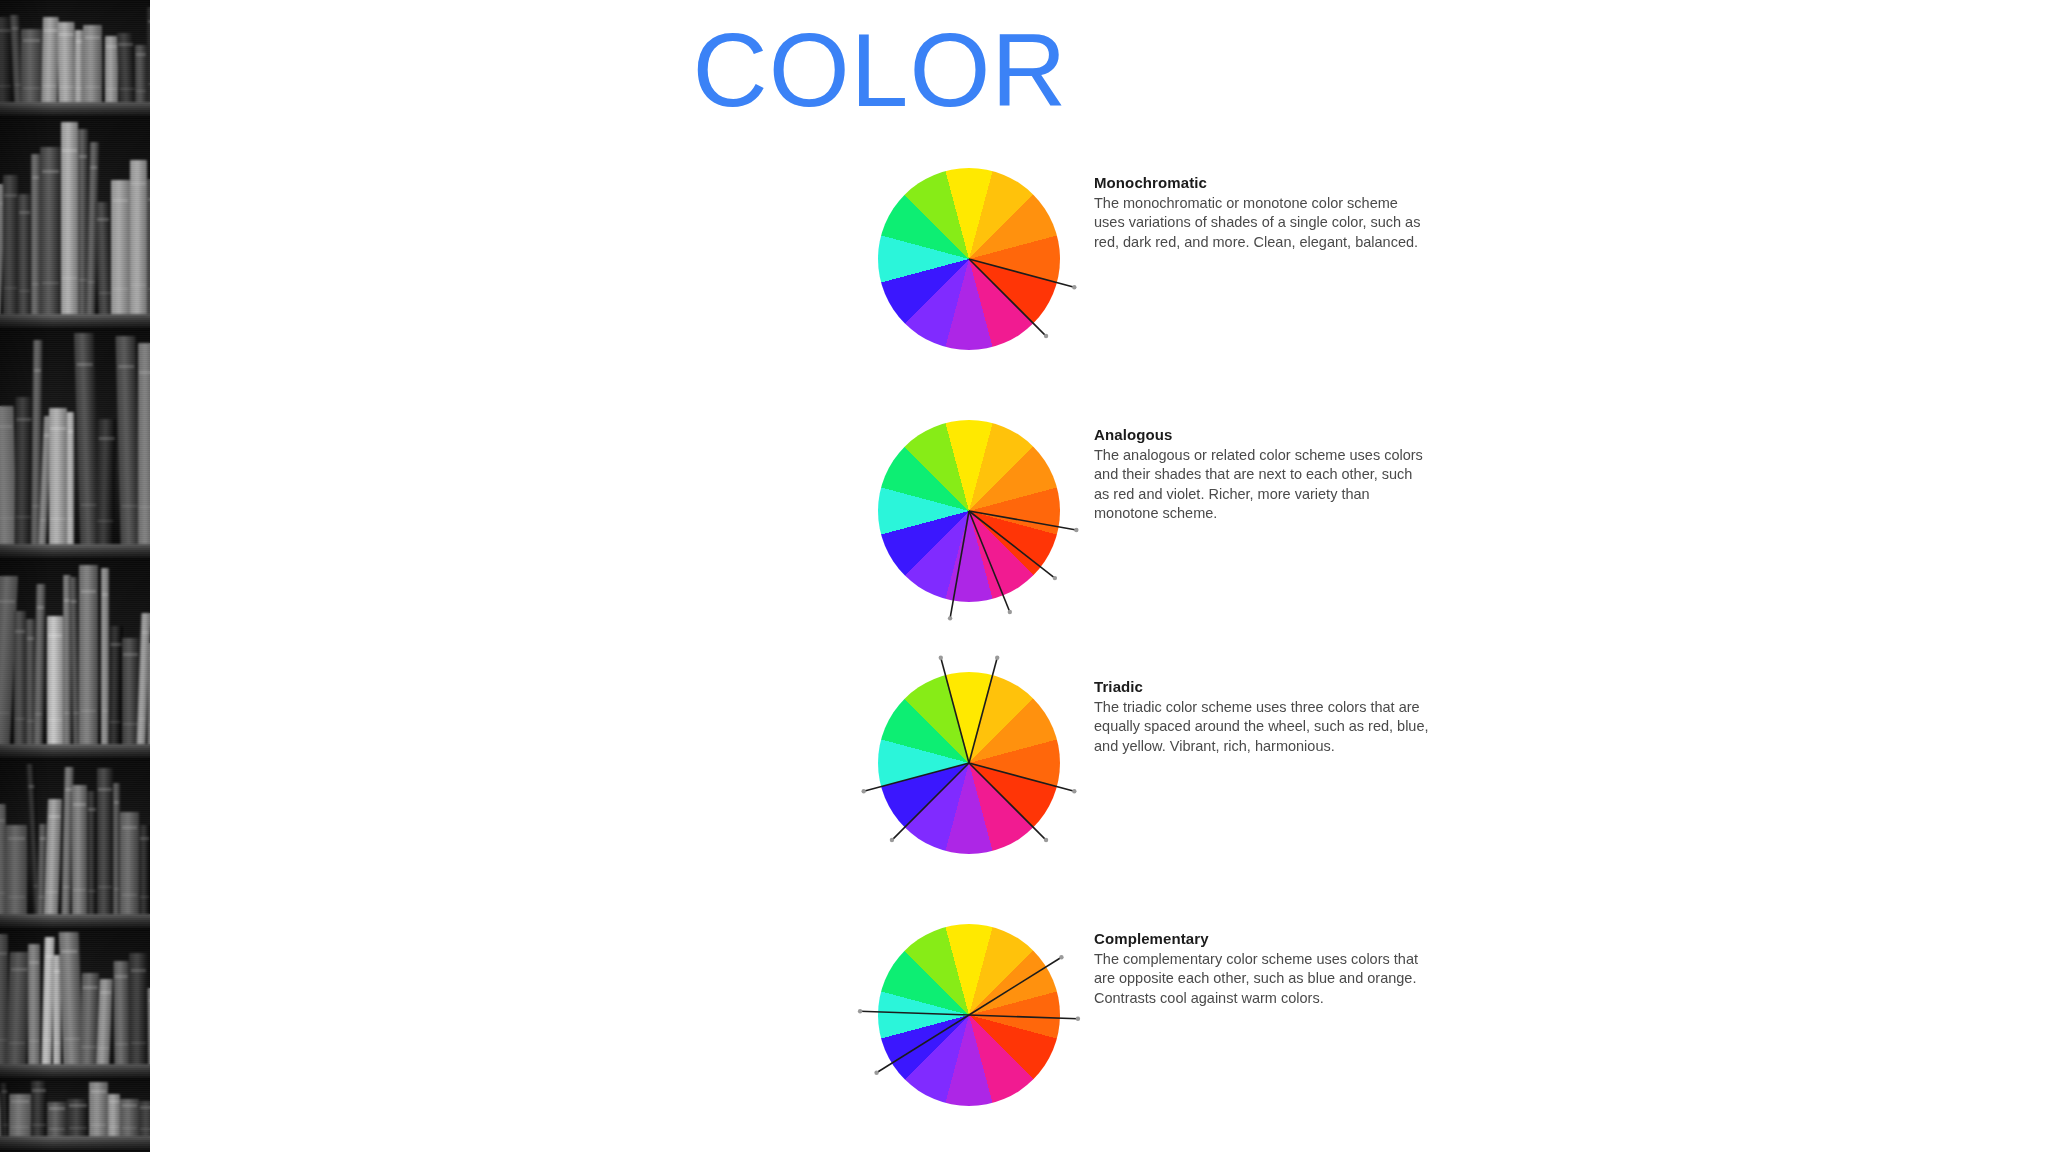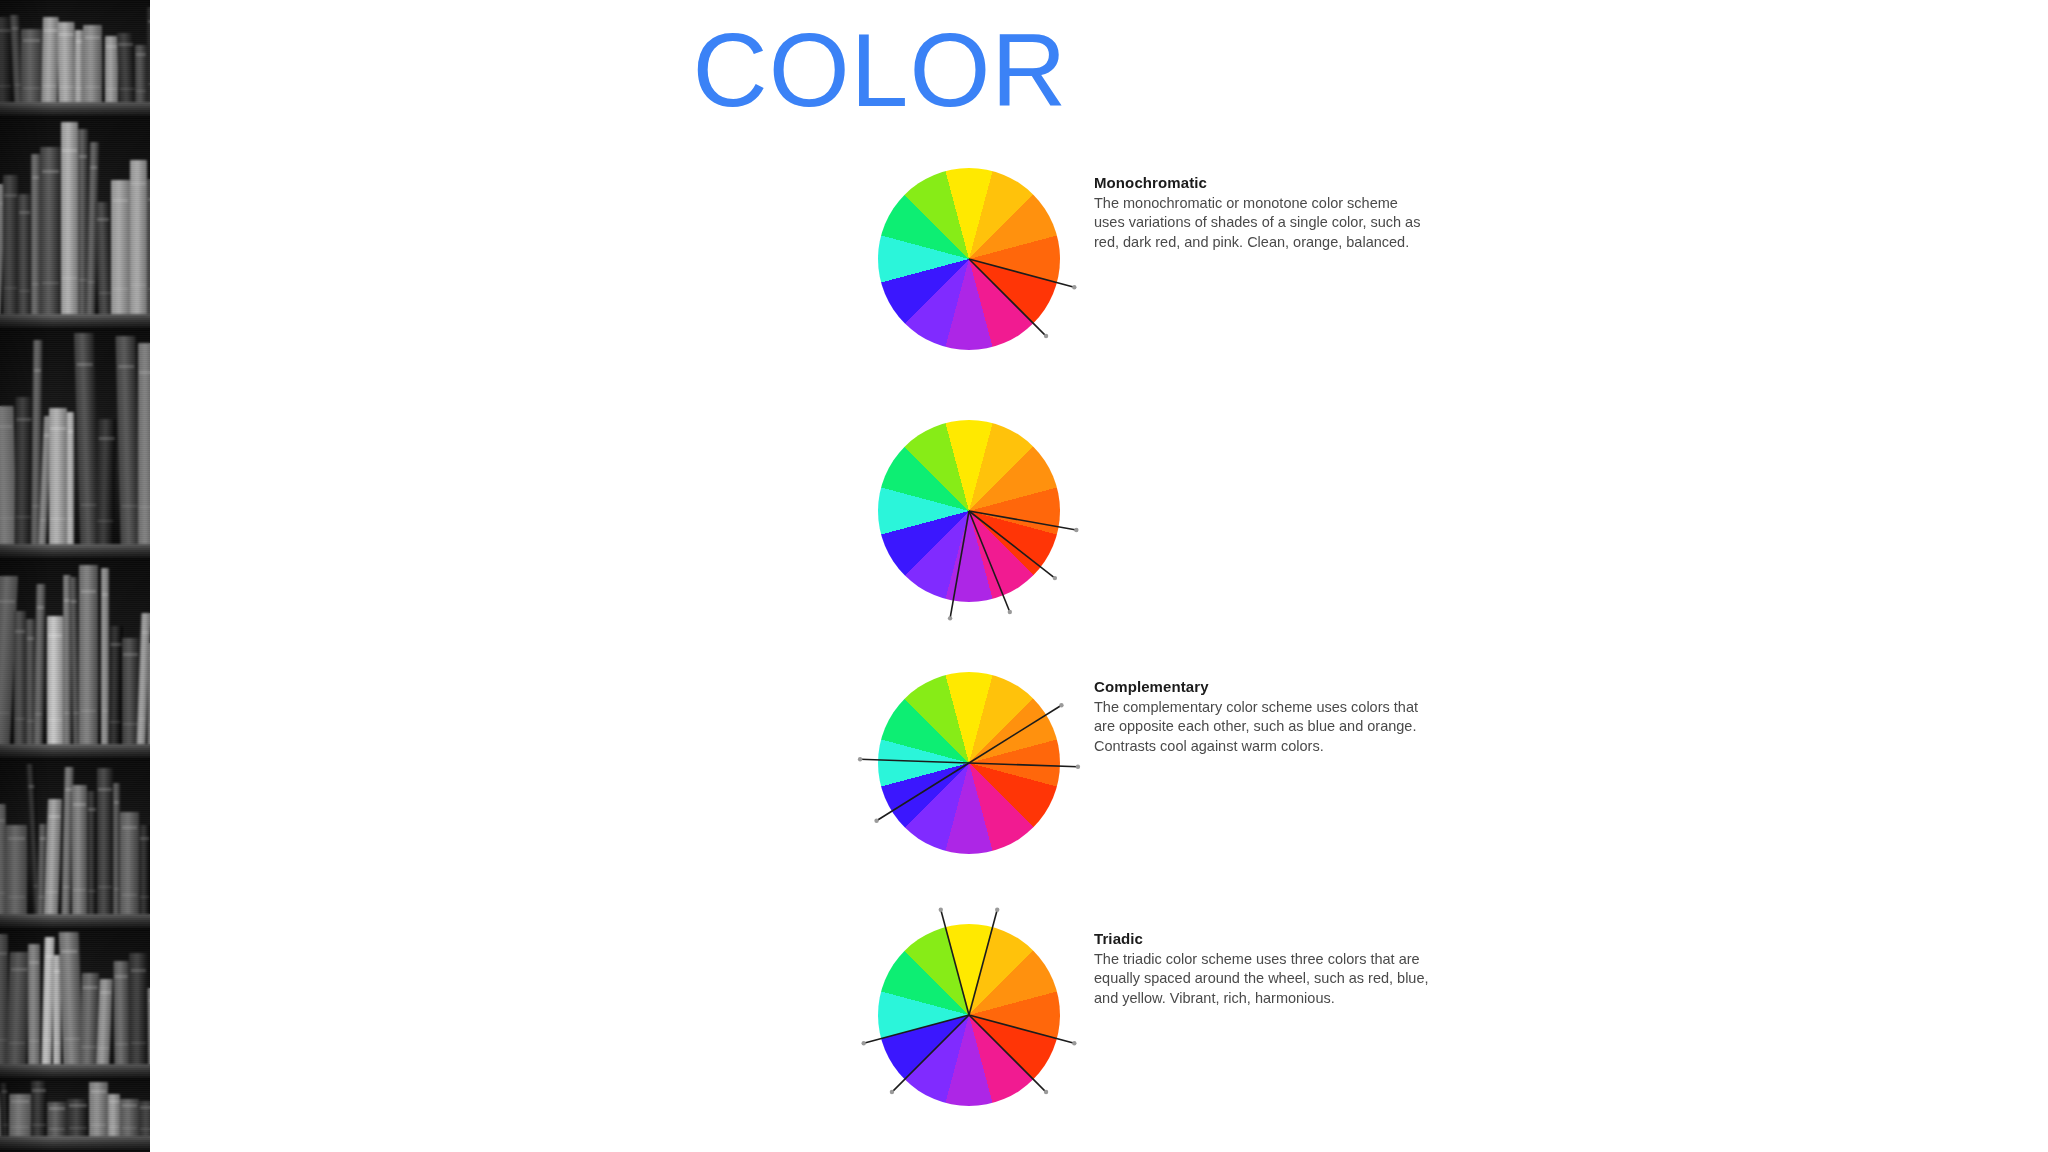--- a/index.html
+++ b/index.html
@@ -205,55 +205,40 @@
         <div class="wheel"></div>
         <svg class="wheel-mark" viewBox="0 0 182 182" width="182" height="182">
           <line x1="91" y1="91" x2="196.29" y2="119.21" class="mark-line" stroke="#1c1c1c"></line>
           <circle cx="196.29" cy="119.21" r="2.2" class="mark-tip"></circle>
           <line x1="91" y1="91" x2="168.07" y2="168.07" class="mark-line" stroke="#1c1c1c"></line>
           <circle cx="168.07" cy="168.07" r="2.2" class="mark-tip"></circle>
         </svg>
       </div>
       <div class="scheme-text">
         <div class="scheme-name">Monochromatic</div>
-        <div class="scheme-desc">The monochromatic or monotone color scheme uses variations of shades of a single color, such as red, dark red, and pink. Clean, orange, balanced.</div>
+        <div class="scheme-desc">The monochromatic or monotone color scheme uses variations of shades of a single color, such as red, dark red, and more. Clean, elegant, balanced.</div>
       </div>
     </div>
     <div class="scheme-row">
       <div class="wheel-wrap">
         <div class="wheel"></div>
         <svg class="wheel-mark" viewBox="0 0 182 182" width="182" height="182">
           <line x1="91" y1="91" x2="198.34" y2="109.93" class="mark-line" stroke="#1c1c1c"></line>
           <circle cx="198.34" cy="109.93" r="2.2" class="mark-tip"></circle>
           <line x1="91" y1="91" x2="176.89" y2="158.11" class="mark-line" stroke="#1c1c1c"></line>
           <circle cx="176.89" cy="158.11" r="2.2" class="mark-tip"></circle>
           <line x1="91" y1="91" x2="131.83" y2="192.06" class="mark-line" stroke="#1c1c1c"></line>
           <circle cx="131.83" cy="192.06" r="2.2" class="mark-tip"></circle>
           <line x1="91" y1="91" x2="72.07" y2="198.34" class="mark-line" stroke="#1c1c1c"></line>
           <circle cx="72.07" cy="198.34" r="2.2" class="mark-tip"></circle>
         </svg>
       </div>
-    </div>
-    <div class="scheme-row">
-      <div class="wheel-wrap">
-        <div class="wheel"></div>
-        <svg class="wheel-mark" viewBox="0 0 182 182" width="182" height="182">
-          <line x1="91" y1="91" x2="183.44" y2="33.24" class="mark-line" stroke="#1c1c1c"></line>
-          <circle cx="183.44" cy="33.24" r="2.2" class="mark-tip"></circle>
-          <line x1="91" y1="91" x2="199.93" y2="94.80" class="mark-line" stroke="#1c1c1c"></line>
-          <circle cx="199.93" cy="94.80" r="2.2" class="mark-tip"></circle>
-          <line x1="91" y1="91" x2="-1.44" y2="148.76" class="mark-line" stroke="#1c1c1c"></line>
-          <circle cx="-1.44" cy="148.76" r="2.2" class="mark-tip"></circle>
-          <line x1="91" y1="91" x2="-17.93" y2="87.20" class="mark-line" stroke="#1c1c1c"></line>
-          <circle cx="-17.93" cy="87.20" r="2.2" class="mark-tip"></circle>
-        </svg>
-      </div>
-      <div class="scheme-text">
-        <div class="scheme-name">Complementary</div>
-        <div class="scheme-desc">The complementary color scheme uses colors that are opposite each other, such as blue and orange. Contrasts cool against warm colors.</div>
+      <div class="scheme-text">
+        <div class="scheme-name">Analogous</div>
+        <div class="scheme-desc">The analogous or related color scheme uses colors and their shades that are next to each other, such as red  and violet. Richer, more variety than monotone scheme.</div>
       </div>
     </div>
     <div class="scheme-row">
       <div class="wheel-wrap">
         <div class="wheel"></div>
         <svg class="wheel-mark" viewBox="0 0 182 182" width="182" height="182">
           <line x1="91" y1="91" x2="62.79" y2="-14.29" class="mark-line" stroke="#1c1c1c"></line>
           <circle cx="62.79" cy="-14.29" r="2.2" class="mark-tip"></circle>
           <line x1="91" y1="91" x2="119.21" y2="-14.29" class="mark-line" stroke="#1c1c1c"></line>
           <circle cx="119.21" cy="-14.29" r="2.2" class="mark-tip"></circle>
@@ -265,13 +250,32 @@
           <circle cx="13.93" cy="168.07" r="2.2" class="mark-tip"></circle>
           <line x1="91" y1="91" x2="-14.29" y2="119.21" class="mark-line" stroke="#1c1c1c"></line>
           <circle cx="-14.29" cy="119.21" r="2.2" class="mark-tip"></circle>
         </svg>
       </div>
       <div class="scheme-text">
         <div class="scheme-name">Triadic</div>
         <div class="scheme-desc">The triadic color scheme uses three colors that are equally spaced around the wheel, such as red, blue, and yellow. Vibrant, rich, harmonious.</div>
       </div>
     </div>
+    <div class="scheme-row">
+      <div class="wheel-wrap">
+        <div class="wheel"></div>
+        <svg class="wheel-mark" viewBox="0 0 182 182" width="182" height="182">
+          <line x1="91" y1="91" x2="183.44" y2="33.24" class="mark-line" stroke="#1c1c1c"></line>
+          <circle cx="183.44" cy="33.24" r="2.2" class="mark-tip"></circle>
+          <line x1="91" y1="91" x2="199.93" y2="94.80" class="mark-line" stroke="#1c1c1c"></line>
+          <circle cx="199.93" cy="94.80" r="2.2" class="mark-tip"></circle>
+          <line x1="91" y1="91" x2="-1.44" y2="148.76" class="mark-line" stroke="#1c1c1c"></line>
+          <circle cx="-1.44" cy="148.76" r="2.2" class="mark-tip"></circle>
+          <line x1="91" y1="91" x2="-17.93" y2="87.20" class="mark-line" stroke="#1c1c1c"></line>
+          <circle cx="-17.93" cy="87.20" r="2.2" class="mark-tip"></circle>
+        </svg>
+      </div>
+      <div class="scheme-text">
+        <div class="scheme-name">Complementary</div>
+        <div class="scheme-desc">The complementary color scheme uses colors that are opposite each other, such as blue and orange. Contrasts cool against warm colors.</div>
+      </div>
+    </div>
   </div>
 
 </body></html>

